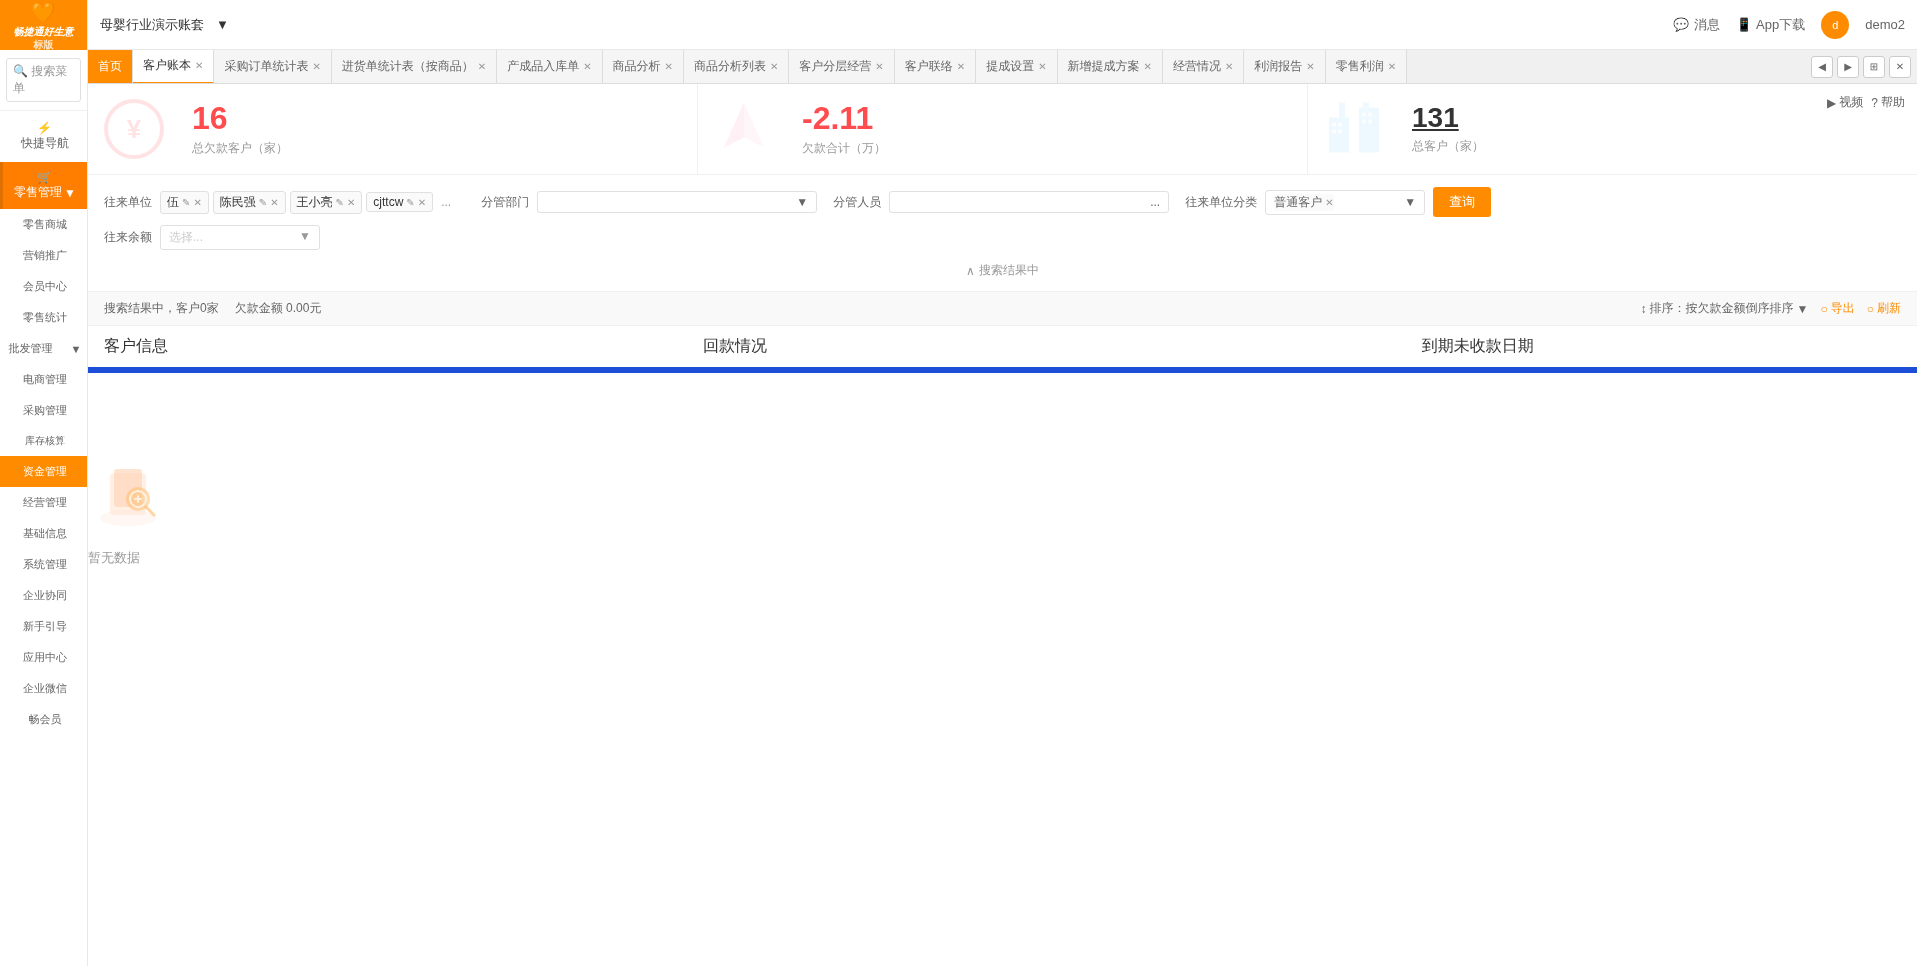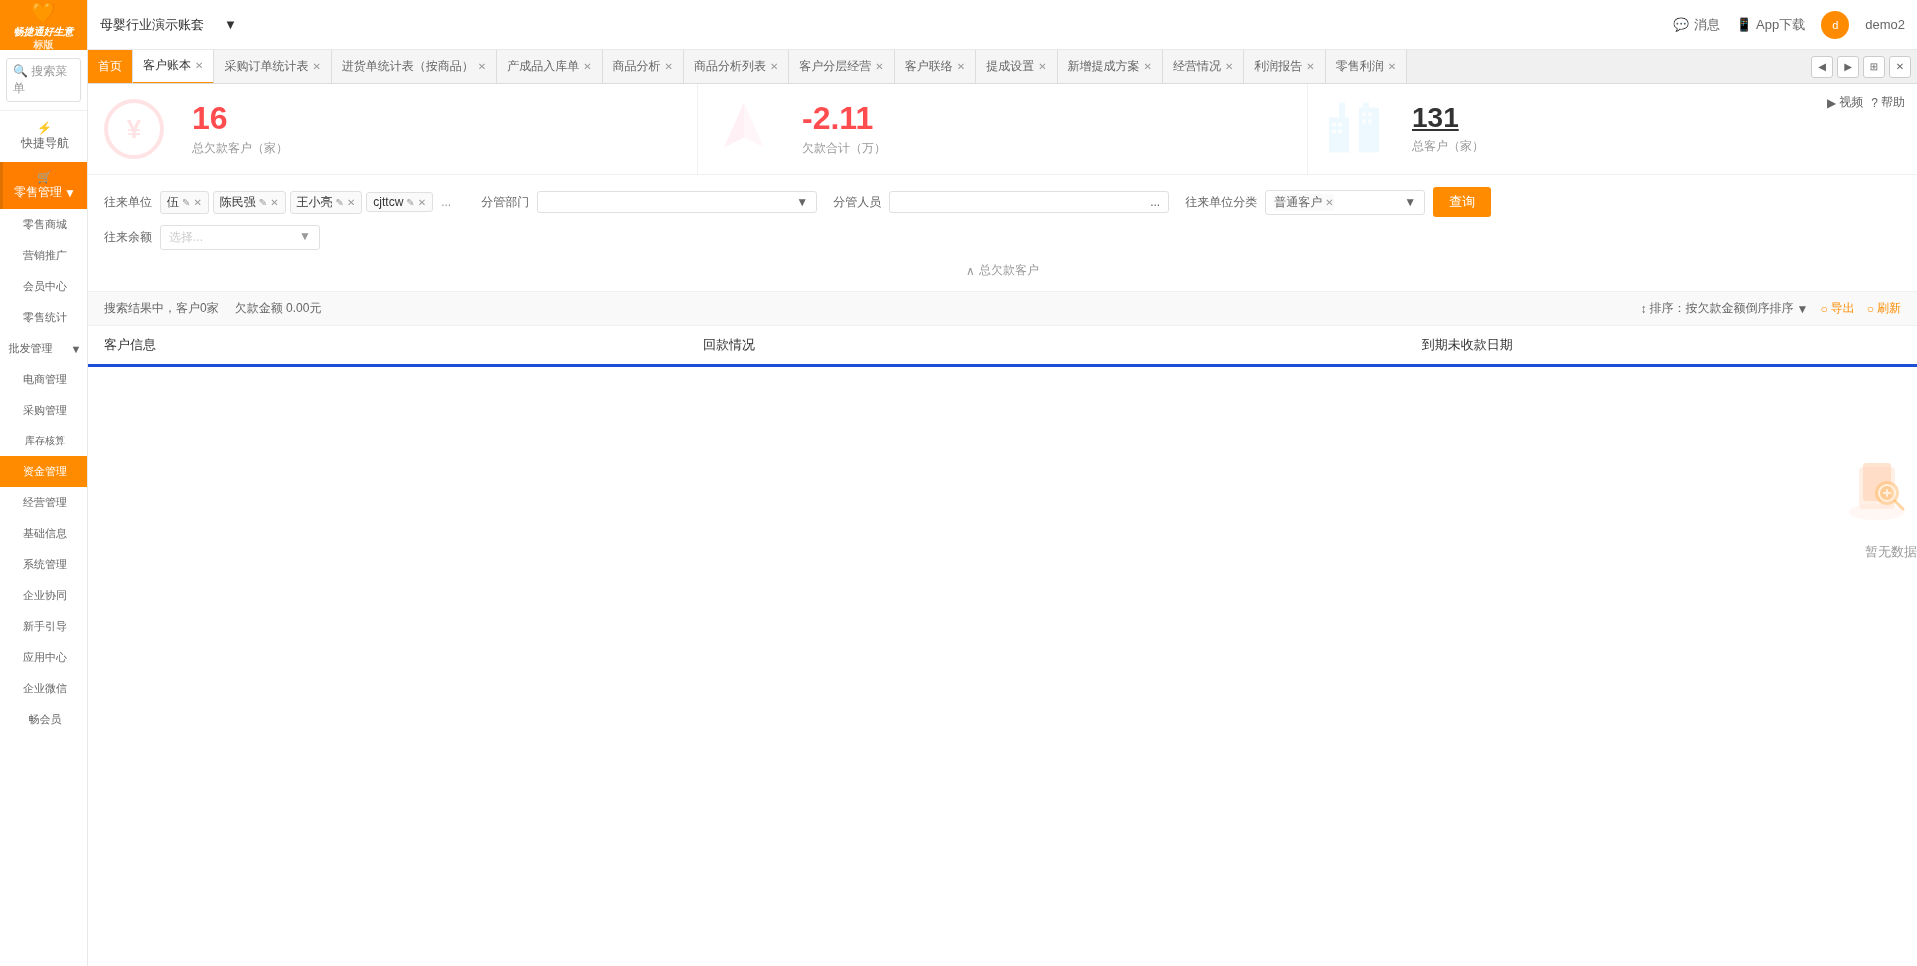--- a/index.html
+++ b/index.html
@@ -14,21 +14,21 @@
     .sidebar-nav { display: flex; flex-direction: column; }
     .sidebar-item { padding: 10px 6px; text-align: center; font-size: 12px; color: #666; cursor: pointer; border-left: 3px solid transparent; }
     .sidebar-item.active { background: #ff8c00; color: #fff; border-left-color: #e07000; }
 
     
     .main { flex: 1; display: flex; flex-direction: column; overflow: hidden; }
 
     
     .topbar { height: 50px; background: #fff; border-bottom: 1px solid #e8e8e8; display: flex; align-items: center; justify-content: space-between; padding: 0 12px; flex-shrink: 0; }
     .topbar-left { display: flex; align-items: center; gap: 8px; }
-    .topbar-selector { display: flex; align-items: center; gap: 20px; font-size: 13px; color: #333; }
+    .topbar-selector { display: flex; align-items: center; gap: 12px; font-size: 13px; color: #333; }
     .topbar-right { display: flex; align-items: center; gap: 16px; font-size: 13px; color: #666; }
     .topbar-right .msg-btn { display: flex; align-items: center; gap: 4px; cursor: pointer; }
     .topbar-right .app-btn { display: flex; align-items: center; gap: 4px; cursor: pointer; }
     .user-avatar { width: 28px; height: 28px; border-radius: 50%; background: #ff8c00; display: flex; align-items: center; justify-content: center; color: #fff; font-size: 11px; cursor: pointer; }
 
     
     .tabbar { height: 34px; background: #f0f0f0; display: flex; align-items: center; border-bottom: 1px solid #ddd; flex-shrink: 0; overflow: hidden; }
     .tab { height: 34px; padding: 0 10px; display: flex; align-items: center; gap: 4px; font-size: 12px; cursor: pointer; white-space: nowrap; border-right: 1px solid #ddd; background: #f5f5f5; color: #666; }
     .tab.active { background: #fff; color: #333; border-bottom: 2px solid #ff8c00; }
     .tab .tab-close { color: #999; font-size: 10px; cursor: pointer; }
@@ -64,28 +64,28 @@
     .collapse-btn { display: flex; align-items: center; gap: 4px; font-size: 12px; color: #999; cursor: pointer; margin: 0 auto; }
     .query-btn { background: #ff8c00; color: #fff; border: none; border-radius: 3px; padding: 6px 16px; font-size: 13px; cursor: pointer; white-space: nowrap; }
 
     
     .results-bar { display: flex; align-items: center; justify-content: space-between; padding: 8px 16px; background: #f9f9f9; border-bottom: 1px solid #f0f0f0; font-size: 12px; color: #666; }
     .results-bar-left { display: flex; gap: 16px; }
     .results-bar-right { display: flex; align-items: center; gap: 12px; }
     .sort-btn { display: flex; align-items: center; gap: 3px; cursor: pointer; color: #666; font-size: 12px; }
     .export-btn { display: flex; align-items: center; gap: 3px; cursor: pointer; color: #ff8c00; font-size: 12px; }
     .refresh-btn { display: flex; align-items: center; gap: 3px; cursor: pointer; color: #ff8c00; font-size: 12px; }
-    .table-header { display: flex; padding: 10px 16px; border-bottom: 3px solid #1d4ed8; font-size: 13px; font-weight: 500; color: #333; background: #fff; }
+    .table-header { display: flex; padding: 10px 16px; border-bottom: 6px solid #1d4ed8; font-size: 16px; font-weight: 500; color: #333; background: #fff; }
     .col-customer { flex: 2.5; }
     .col-debt { flex: 3; }
     .col-repay { flex: 3; }
     .col-date { flex: 2; }
 
     
-    .empty-state { display: flex; flex-direction: column; align-items: flex-end; justify-content: center; padding: 80px 0; }
+    .empty-state { display: flex; flex-direction: column; align-items: flex-start; justify-content: center; padding: 80px 0; }
     .empty-icon { width: 80px; height: 80px; opacity: 0.6; margin-bottom: 16px; }
     .empty-text { font-size: 13px; color: #999; }
   </style>
 </head>
 <body>
 
 <div class="sidebar">
   <div class="sidebar-logo">
     <span class="logo-icon">🧡</span>
     <span style="font-size:10px;font-style:italic;">畅捷通好生意</span>
@@ -371,21 +371,21 @@
         <span class="filter-label">往来余额</span>
         <div class="filter-input" style="min-width:160px;">
           <span style="color:#ccc;flex:1;">选择...</span>
           <span>▼</span>
         </div>
       </div>
 
       <div style="display:flex;justify-content:center;padding:4px 0;">
         <div class="collapse-btn">
           <span>∧</span>
-          <span>总欠款客户</span>
+          <span>搜索结果中</span>
         </div>
       </div>
     </div>
 
     <div class="results-bar">
       <div class="results-bar-left">
         <span>搜索结果中，客户0家</span>
         <span>欠款金额 0.00元</span>
       </div>
       <div class="results-bar-right">

